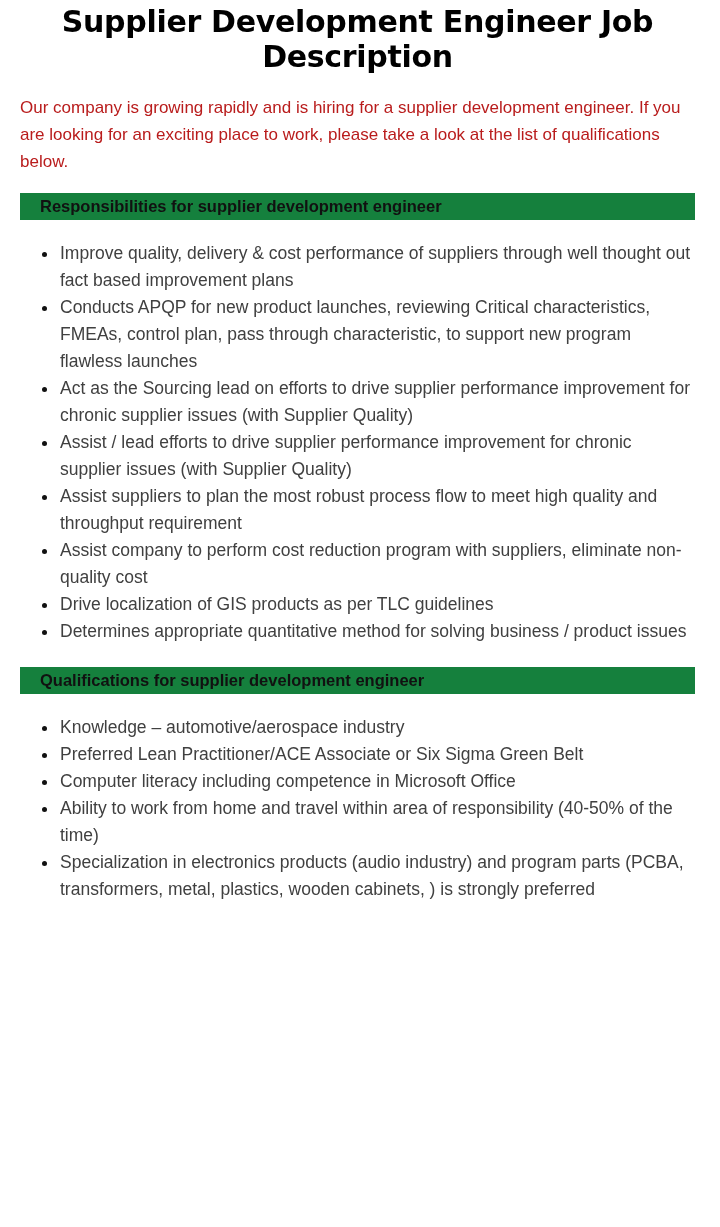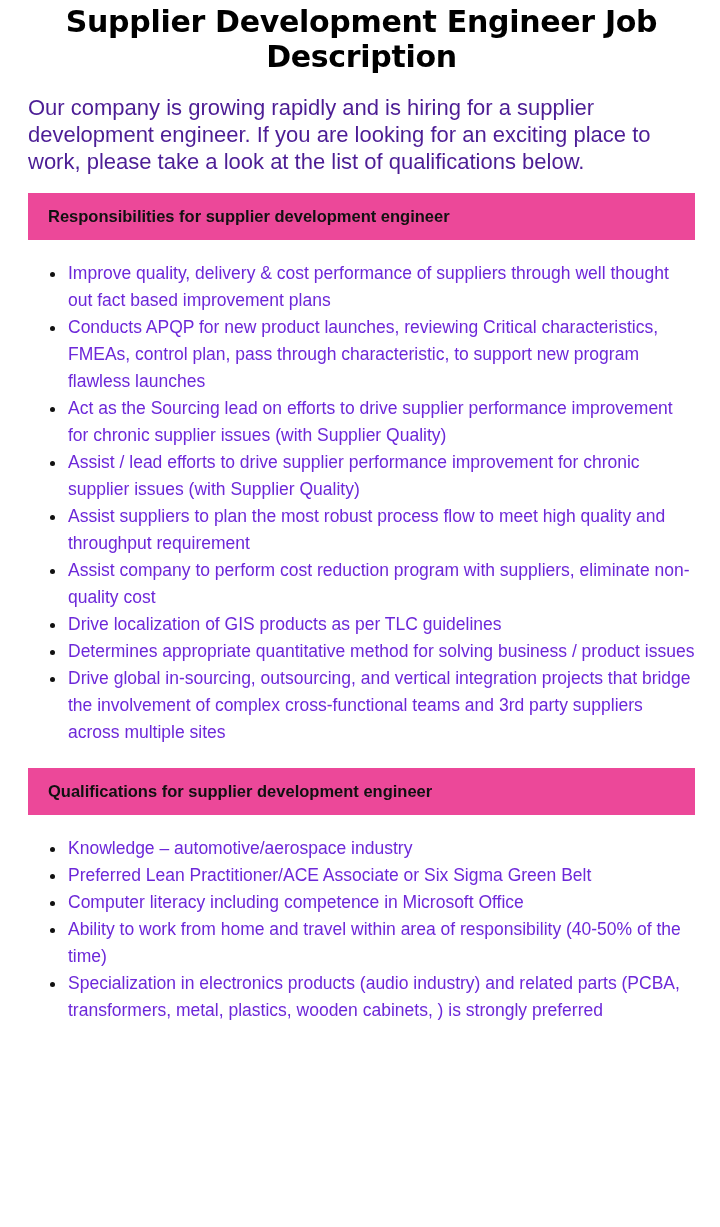--- a/index.html
+++ b/index.html
@@ -8,58 +8,58 @@
       background: #ffffff;
     }
     body {
       width: 720px;
       height: 1227px;
       overflow: hidden;
       font-family: "Liberation Sans", "DejaVu Sans", sans-serif;
       color: #111111;
     }
     .page {
-      padding: 0 25px 0 28px;
+      padding: 0 25px 0 20px;
     }
     h1.title {
       font-family: "DejaVu Sans", "Liberation Sans", sans-serif;
       font-weight: bold;
       font-size: 30px;
       line-height: 35px;
       text-align: center;
       margin: 4px 0 0 0;
       letter-spacing: -0.3px;
       color: #000;
     }
     p.intro {
-      font-size: 22px;
+      font-size: 17px;
       line-height: 27px;
       margin: 20px 0 18px 0;
-      color: #4c1d95;
+      color: #b91c1c;
     }
     .section-header {
-      background: #ec4899;
+      background: #15803d;
       padding: 0 20px;
-      height: 47px;
+      height: 27px;
       display: flex;
       align-items: center;
       font-weight: bold;
       font-size: 16.5px;
       color: #111;
     }
     ul.items {
       margin: 20px 0 22px 0;
       padding-left: 40px;
       list-style: none;
     }
     ul.items li {
       position: relative;
       font-size: 17.5px;
       line-height: 27px;
-      color: #6d28d9;
+      color: #404040;
     }
     ul.items li::before {
       content: "";
       position: absolute;
       left: -18px;
       top: 12px;
       width: 5px;
       height: 5px;
       border-radius: 50%;
       background: #111;
@@ -76,27 +76,26 @@
     <div class="section-header">Responsibilities for supplier development engineer</div>
     <ul class="items">
       <li>Improve quality, delivery &amp; cost performance of suppliers through well thought out fact based improvement plans</li>
       <li>Conducts APQP for new product launches, reviewing Critical characteristics, FMEAs, control plan, pass through characteristic, to support new program flawless launches</li>
       <li>Act as the Sourcing lead on efforts to drive supplier performance improvement for chronic supplier issues (with Supplier Quality)</li>
       <li>Assist / lead efforts to drive supplier performance improvement for chronic supplier issues (with Supplier Quality)</li>
       <li>Assist suppliers to plan the most robust process flow to meet high quality and throughput requirement</li>
       <li>Assist company to perform cost reduction program with suppliers, eliminate non-quality cost</li>
       <li>Drive localization of GIS products as per TLC guidelines</li>
       <li>Determines appropriate quantitative method for solving business / product issues</li>
-      <li>Drive global in-sourcing, outsourcing, and vertical integration projects that bridge the involvement of complex cross-functional teams and 3rd party suppliers across multiple sites</li>
     </ul>
   </div>
 
   <div>
     <div class="section-header">Qualifications for supplier development engineer</div>
     <ul class="items">
       <li>Knowledge – automotive/aerospace industry</li>
       <li>Preferred Lean Practitioner/ACE Associate or Six Sigma Green Belt</li>
       <li>Computer literacy including competence in Microsoft Office</li>
       <li>Ability to work from home and travel within area of responsibility (40-50% of the time)</li>
-      <li>Specialization in electronics products (audio industry) and related parts (PCBA, transformers, metal, plastics, wooden cabinets, ) is strongly preferred</li>
+      <li>Specialization in electronics products (audio industry) and program parts (PCBA, transformers, metal, plastics, wooden cabinets, ) is strongly preferred</li>
     </ul>
   </div>
 </div>
 
 </body></html>

